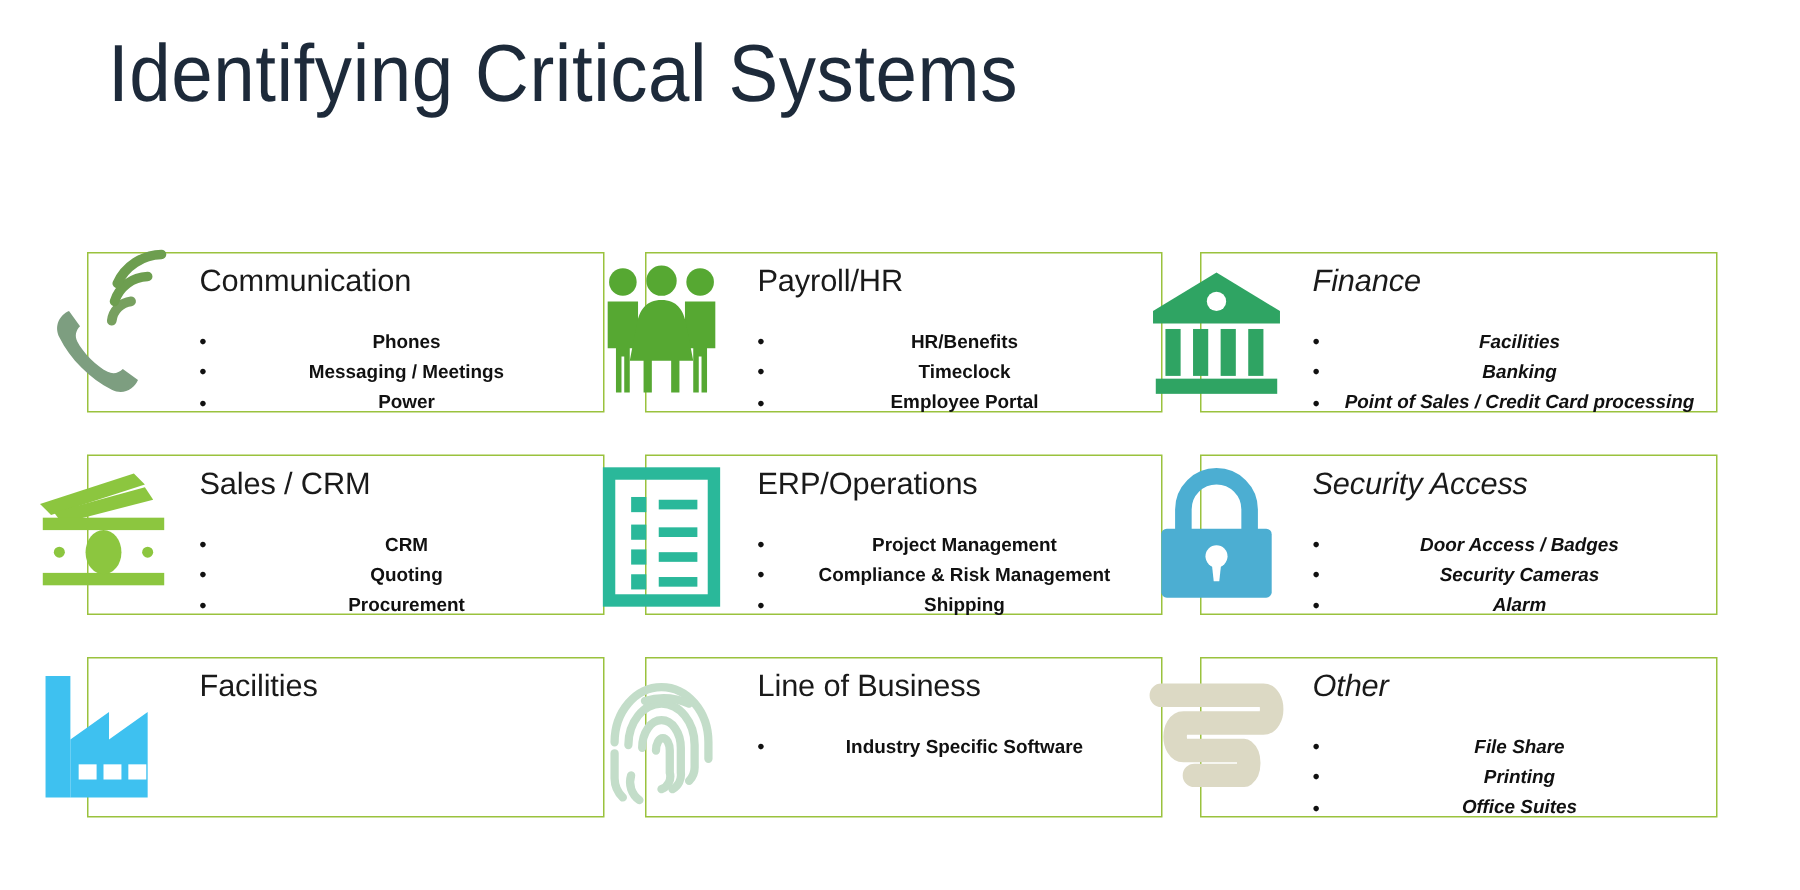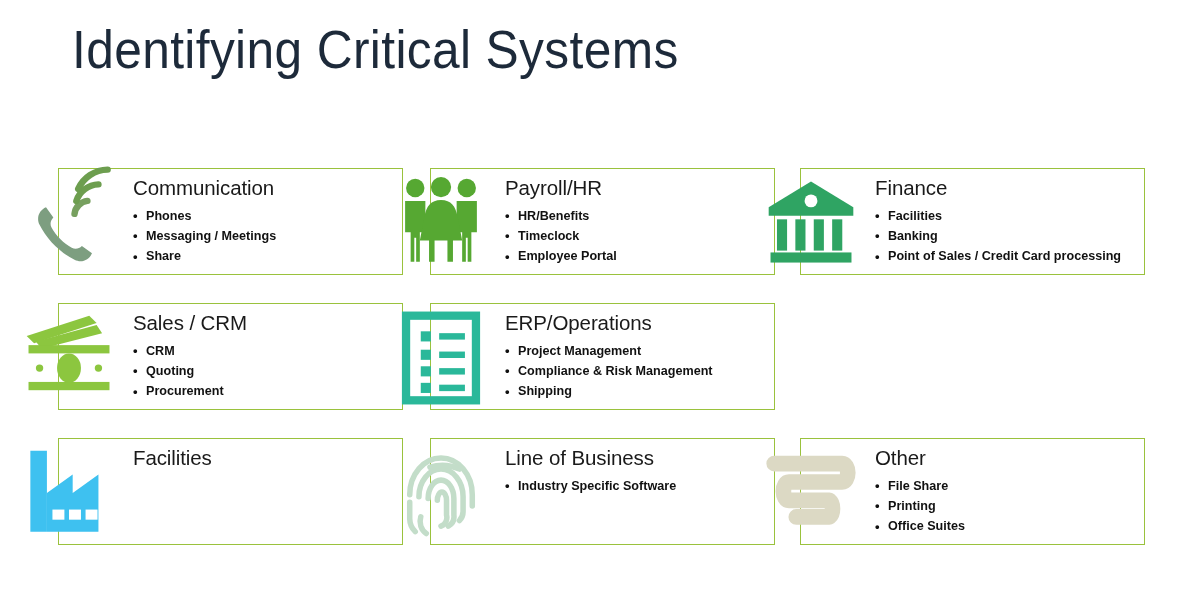--- a/index.html
+++ b/index.html
@@ -69,22 +69,23 @@
     font-size: 20.5px;
     font-weight: 400;
     color: #1a1a1a;
     line-height: 1.05;
     letter-spacing: -0.1px;
     white-space: nowrap;
   }
 
   .bullets {
     list-style: none;
-    margin: 7px 0 0 0;
+    margin: 19px 0 0 0;
     padding: 0;
+    text-align: center;
   }
   .bullets li {
     font-family: "Liberation Sans", sans-serif;
     font-size: 12.6px;
     font-weight: 700;
     color: #111111;
     line-height: 1.62;
     padding-left: 13px;
     position: relative;
     white-space: nowrap;
@@ -94,21 +95,21 @@
     position: absolute;
     left: 0;
     top: -0.5px;
     font-size: 13px;
     color: #111111;
   }
 
   
   .col-1 { left: 58px;  width: 345px; }
   .col-2 { left: 430px; width: 345px; }
-  .col-3 { left: 800px; width: 345px; }
+  .col-3 { left: 800px; width: 345px; font-style: italic; }
   .row-1 { top: 168px; height: 107px; }
   .row-2 { top: 303px; height: 107px; }
   .row-3 { top: 438px; height: 107px; }
 </style>
 </head>
 <body>
 
 <div class="slide-title">Identifying Critical Systems</div>
 
 <div class="grid">
@@ -124,21 +125,21 @@
           <path d="M58 26 A26 26 0 0 1 82 8" stroke="#6d9e4f" stroke-width="7"></path>
           <path d="M60 13 A36 36 0 0 1 92 -8" stroke="#6d9e4f" stroke-width="7"></path>
         </g>
       </svg>
     </div>
     <div class="card-body">
       <div class="card-title">Communication</div>
       <ul class="bullets">
         <li>Phones</li>
         <li>Messaging / Meetings</li>
-        <li>Share</li>
+        <li>Power</li>
       </ul>
     </div>
   </div>
 
   <div class="card col-2 row-1">
     <div class="card-icon">
       <svg viewBox="0 0 100 100">
         <g fill="#56a832">
 
           <circle cx="22" cy="12" r="10"></circle>
@@ -229,20 +230,38 @@
     <div class="card-body">
       <div class="card-title">ERP/Operations</div>
       <ul class="bullets">
         <li>Project Management</li>
         <li>Compliance &amp; Risk Management</li>
         <li>Shipping</li>
       </ul>
     </div>
   </div>
 
+  <div class="card col-3 row-2">
+    <div class="card-icon">
+      <svg viewBox="0 0 100 100">
+        <path d="M26 46 V30 a24 24 0 0 1 48 0 v16" fill="none" stroke="#4caed2" stroke-width="12"></path>
+        <rect x="10" y="44" width="80" height="50" rx="4" fill="#4caed2"></rect>
+        <circle cx="50" cy="64" r="8" fill="#ffffff"></circle>
+        <path d="M46 64 h8 l-2 18 h-4 z" fill="#ffffff"></path>
+      </svg>
+    </div>
+    <div class="card-body">
+      <div class="card-title">Security Access</div>
+      <ul class="bullets">
+        <li>Door Access / Badges</li>
+        <li>Security Cameras</li>
+        <li>Alarm</li>
+      </ul>
+    </div>
+  </div>
 
   <div class="card col-1 row-3">
     <div class="card-icon">
       <svg viewBox="0 0 100 100">
         <g fill="#3ec1f0">
           <path d="M8 4 h18 v88 H8 z"></path>
           <path d="M26 50 L54 30 v20 L82 30 v62 H26 z"></path>
         </g>
         <g fill="#ffffff">
           <rect x="32" y="68" width="13" height="11"></rect>

